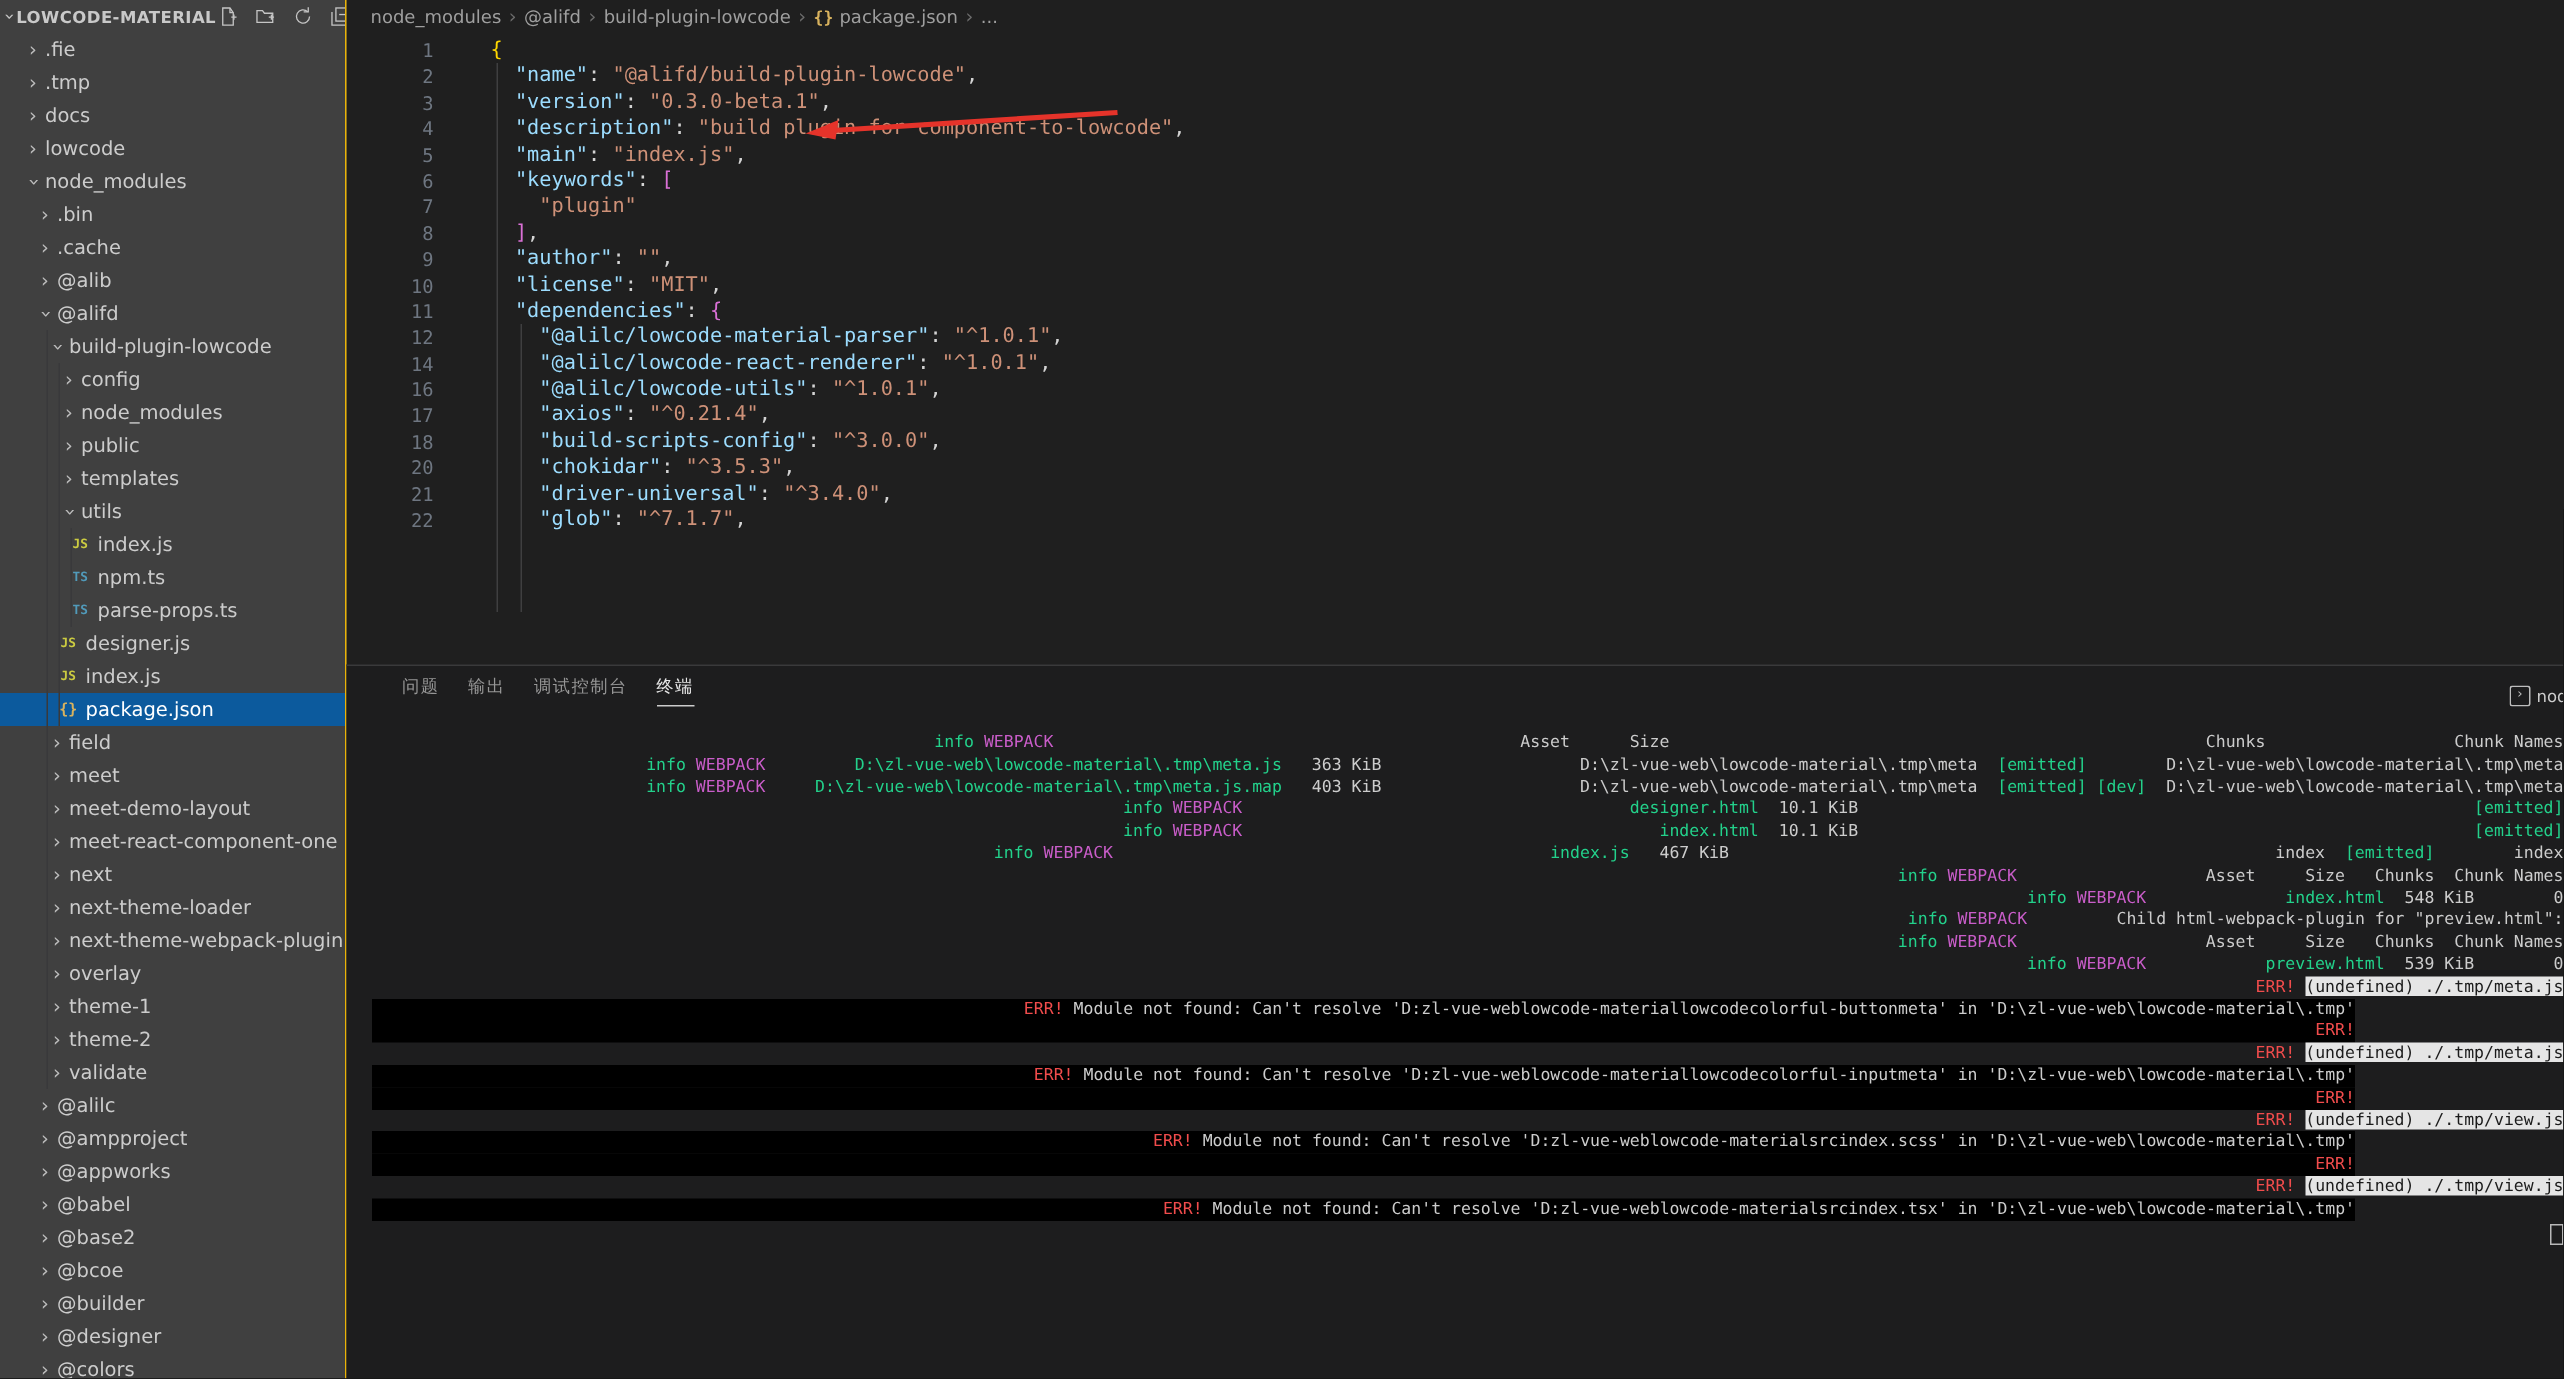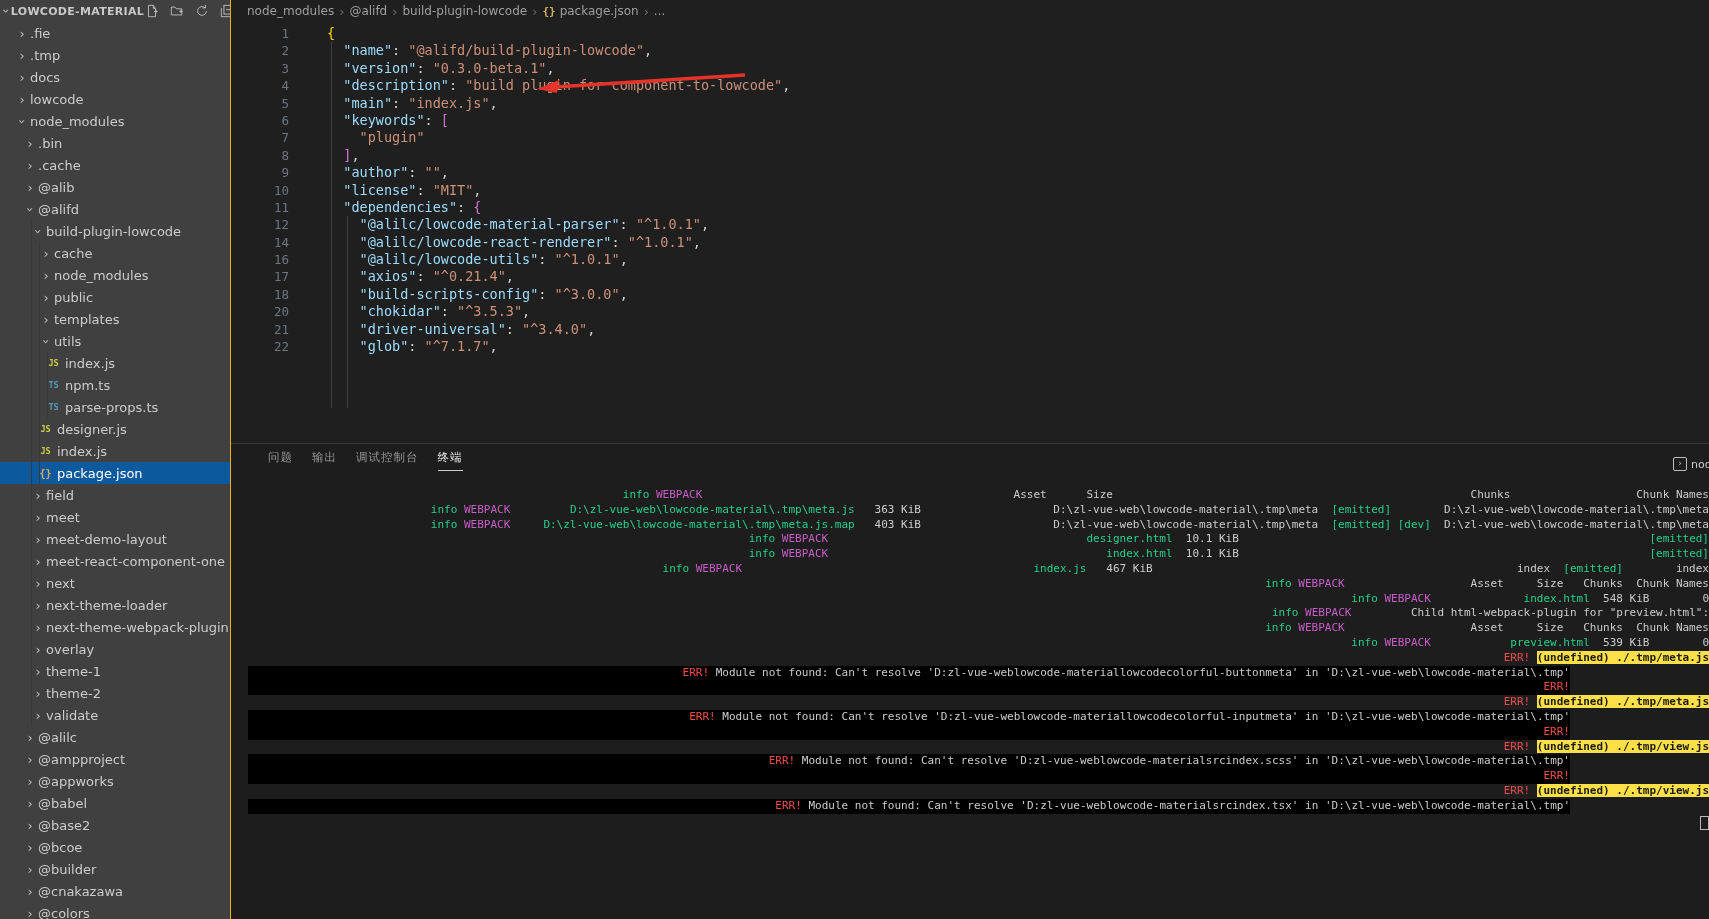--- a/index.html
+++ b/index.html
@@ -45,21 +45,21 @@
   .ptabs{height:27px;display:flex;align-items:flex-end;padding-left:37px;gap:19px;}
   .ptab{font-size:11.5px;color:#969696;letter-spacing:1px;padding-bottom:6px;cursor:pointer;white-space:nowrap;}
   .ptab.active{color:#e7e7e7;border-bottom:1px solid #cccccc;padding-bottom:5px;}
   .node-ind{position:absolute;right:0;top:13px;width:36px;overflow:hidden;display:flex;align-items:center;gap:4px;font-size:11px;color:#cccccc;}
   .node-ind .nbox{width:12px;height:12px;flex:0 0 auto;border:1px solid #bdbdbd;border-radius:2px;font-size:9px;line-height:11px;text-align:center;color:#bdbdbd;}
   .term{position:absolute;left:17px;top:44px;right:0;bottom:0;font-family:"DejaVu Sans Mono",monospace;
         font-size:11px;line-height:14.8px;white-space:pre;overflow:hidden;text-align:right;}
   .t-line{height:14.8px;}
   .t-line.stripe{background:#000000;width:1322px;}
   .tg{color:#23d18b}.tm{color:#c95dc9}.tw{color:#cccccc}.te{color:#f14c4c}
-  .thl{background:#fde047;color:#1b1b1b;font-weight:bold;}
+  .thl{background:#e5e5e5;color:#1b1b1b;}
   .cursor{display:inline-block;width:7px;height:12px;border:1px solid #b9b9b9;margin-top:2px;}
 </style>
 </head>
 <body>
 
 <div class="app">
 
   <div class="sidebar">
     <div class="sb-header">
       <span class="sb-title-chev">›</span>
@@ -129,21 +129,21 @@
         <div class="trow" style="padding-left: 22px;">
           <span class="chev open">›</span>
           <span class="tlabel">@alifd</span>
         </div>
         <div class="trow" style="padding-left: 30px;">
           <span class="chev open">›</span>
           <span class="tlabel">build-plugin-lowcode</span>
         </div>
         <div class="trow" style="padding-left: 38px;">
           <span class="chev">›</span>
-          <span class="tlabel">cache</span>
+          <span class="tlabel">config</span>
         </div>
         <div class="trow" style="padding-left: 38px;">
           <span class="chev">›</span>
           <span class="tlabel">node_modules</span>
         </div>
         <div class="trow" style="padding-left: 38px;">
           <span class="chev">›</span>
           <span class="tlabel">public</span>
         </div>
         <div class="trow" style="padding-left: 38px;">
@@ -245,21 +245,21 @@
         <div class="trow" style="padding-left: 22px;">
           <span class="chev">›</span>
           <span class="tlabel">@bcoe</span>
         </div>
         <div class="trow" style="padding-left: 22px;">
           <span class="chev">›</span>
           <span class="tlabel">@builder</span>
         </div>
         <div class="trow" style="padding-left: 22px;">
           <span class="chev">›</span>
-          <span class="tlabel">@cnakazawa</span>
+          <span class="tlabel">@designer</span>
         </div>
         <div class="trow" style="padding-left: 22px;">
           <span class="chev">›</span>
           <span class="tlabel">@colors</span>
         </div>
       </div>
     <div class="guide" style="left:31px;top:220px;height:506px;"></div>
     <div class="guide" style="left:39px;top:242px;height:242px;"></div>
     <div class="guide" style="left:47px;top:352px;height:66px;"></div>
   </div>

